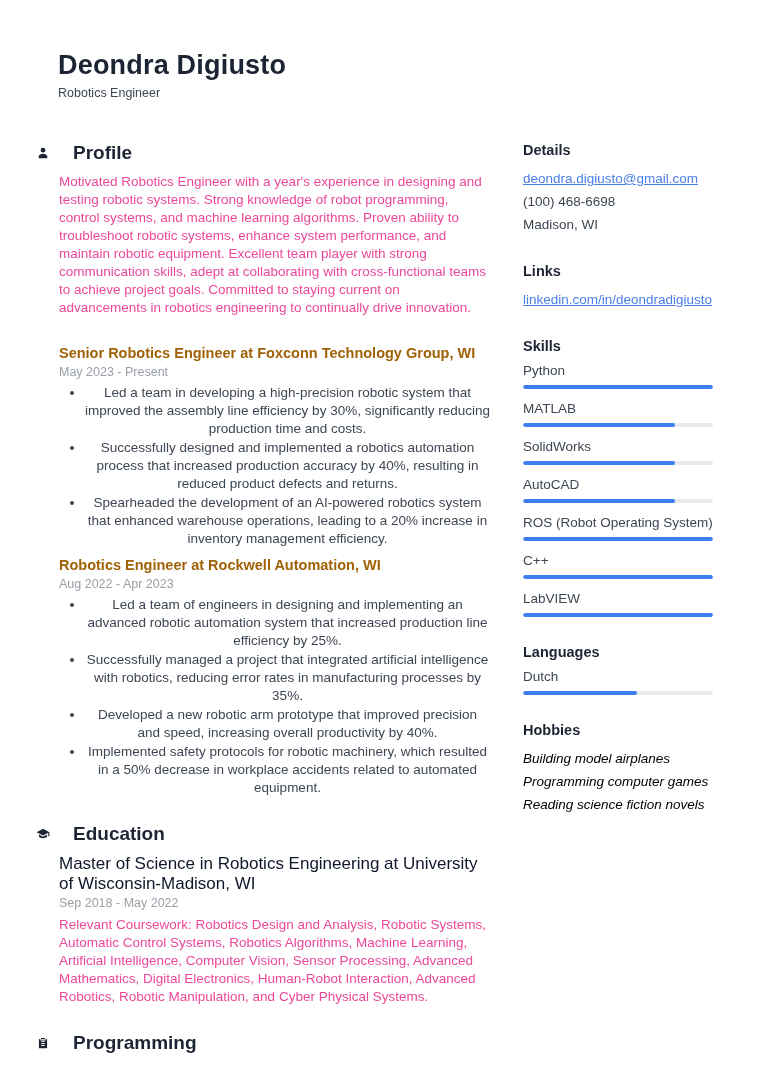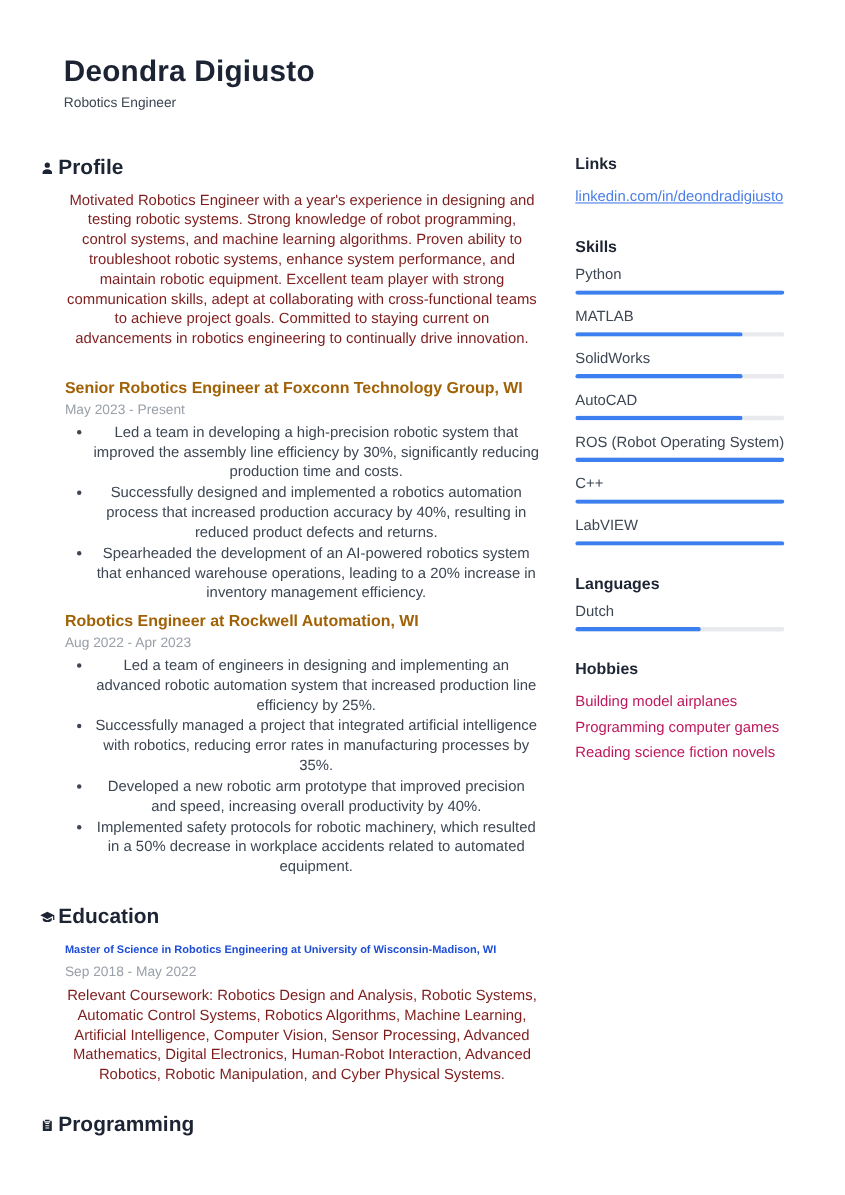--- a/index.html
+++ b/index.html
@@ -12,48 +12,48 @@
   .header { padding: 50px 55px 0 58px; }
   .name { font-size: 27px; font-weight: 700; color: #1c2434; letter-spacing: .2px; }
   .job-title-sub { font-size: 12.5px; color: #3d4653; margin-top: 5px; }
 
   .columns { display: flex; padding: 42px 55px 0 36px; gap: 33px; align-items: flex-start; }
   .left-col { width: 454px; flex: 0 0 454px; }
   .right-col { width: 190px; flex: 0 0 190px; }
 
   
   .section { margin-bottom: 26px; }
-  .section-heading { display: flex; align-items: center; gap: 3px; margin-bottom: 9px; }
+  .section-heading { display: flex; align-items: center; gap: 23px; margin-bottom: 9px; }
   .section-heading .icon { width: 14px; height: 14px; color: #1d2534; flex: 0 0 14px; }
   .section-heading .icon svg { width: 14px; height: 14px; display: block; fill: currentColor; }
   .section-heading h2 { font-size: 19px; font-weight: 700; color: #1d2534; }
   .section-body { margin-left: 23px; }
-  .para { font-size: 13.5px; line-height: 18px; color: #7f1d1d; text-align: center; }
+  .para { font-size: 13.5px; line-height: 18px; color: #ec4899; }
 
   .job { margin-bottom: 7px; }
   .job-title { font-size: 14.5px; font-weight: 700; color: #a16207; line-height: 20px; }
   .date { font-size: 12.5px; color: #9aa0a8; margin-top: 2px; }
   ul.bullets { margin: 5px 0 0 0; padding-left: 26px; text-align: center; }
   ul.bullets li { font-size: 13.5px; line-height: 18px; color: #3d4653; margin-bottom: 1px; }
 
-  .edu-degree { font-size: 10px; font-weight: 700; color: #1d4ed8; line-height: 20px; }
+  .edu-degree { font-size: 17px; font-weight: 400; color: #0f172a; line-height: 20px; }
   .edu-desc { margin-top: 6px; }
 
   
   .side-section { margin-bottom: 27px; }
   .side-heading { font-size: 14.5px; font-weight: 700; color: #1d2534; margin-bottom: 9px; }
   .side-line { font-size: 13.5px; color: #3d4653; line-height: 23px; }
   a.side-link { font-size: 13.5px; color: #4a7fe8; line-height: 23px; text-decoration: underline; cursor: pointer; word-break: break-all; }
 
   .skill-item { margin-bottom: 12px; }
   .skill-label { font-size: 13.5px; color: #3d4653; }
   .bar-track { margin-top: 7px; width: 100%; height: 4px; background: #e8eaed; border-radius: 2px; overflow: hidden; }
   .bar-fill { height: 100%; background: #3b7ff0; border-radius: 2px; }
 
-  .hobby-line { font-size: 13.5px; color: #be185d; line-height: 23px; }
+  .hobby-line { font-size: 13.5px; color: #000000; line-height: 23px; font-style: italic; }
 </style>
 </head>
 <body>
 
 <div class="page">
 
   <div class="header">
     <div class="name">Deondra Digiusto</div>
     <div class="job-title-sub">Robotics Engineer</div>
   </div>
@@ -128,20 +128,26 @@
           </span>
           <h2>Programming</h2>
         </div>
 
       </div>
 
     </div>
 
     <div class="right-col">
 
+      <div class="side-section">
+        <div class="side-heading">Details</div>
+        <div><a class="side-link">deondra.digiusto@gmail.com</a></div>
+        <div class="side-line">(100) 468-6698</div>
+        <div class="side-line">Madison, WI</div>
+      </div>
 
       <div class="side-section">
         <div class="side-heading">Links</div>
         <div><a class="side-link">linkedin.com/in/deondradigiusto</a></div>
       </div>
 
       <div class="side-section">
         <div class="side-heading">Skills</div>
 
         <div class="skill-item">

